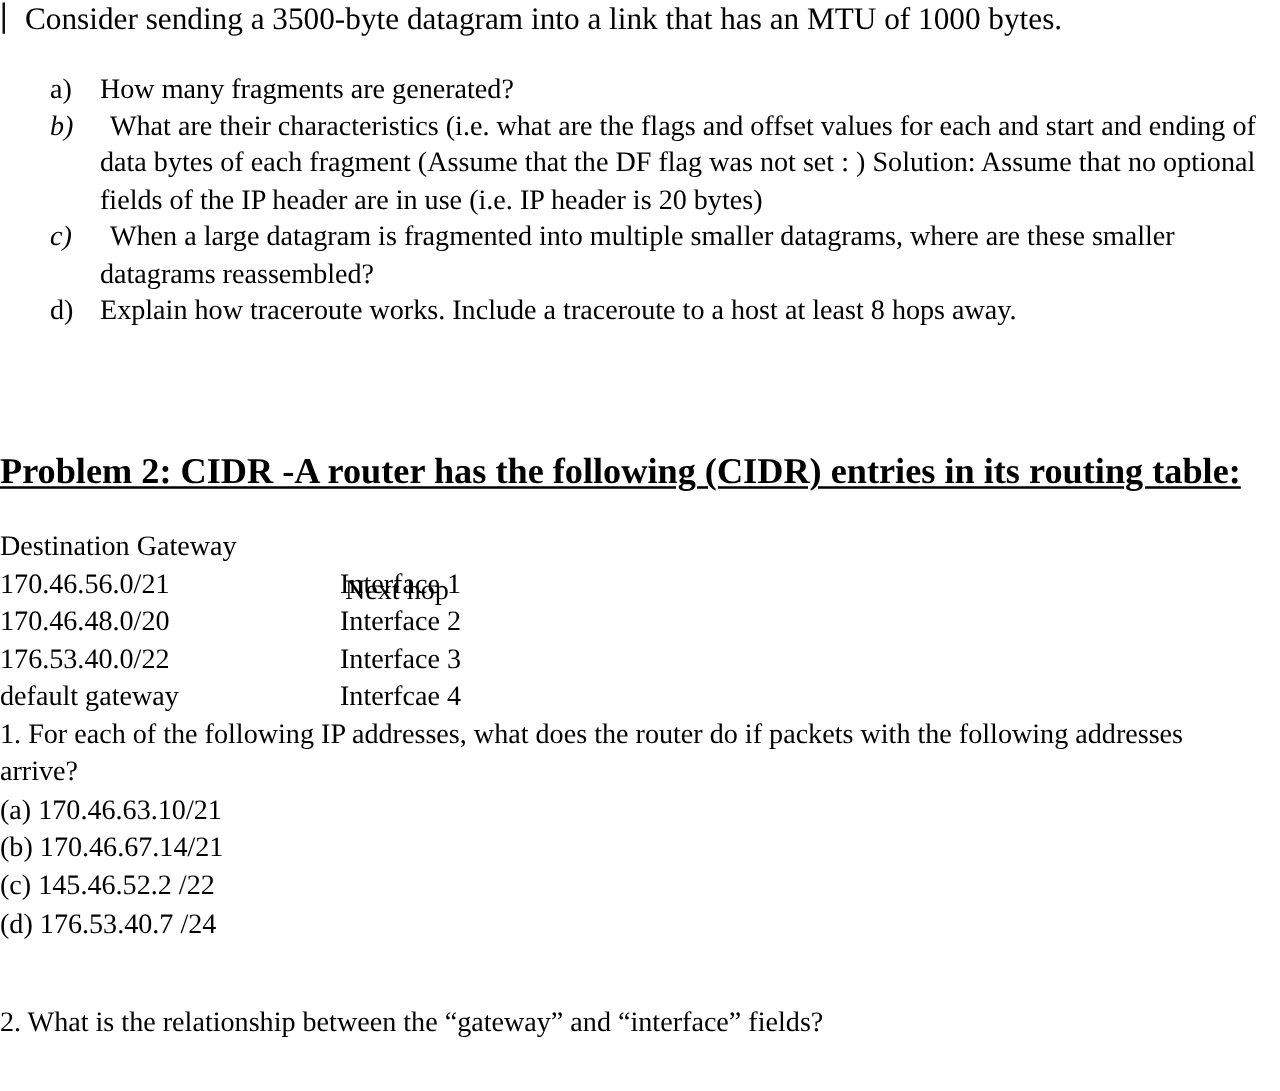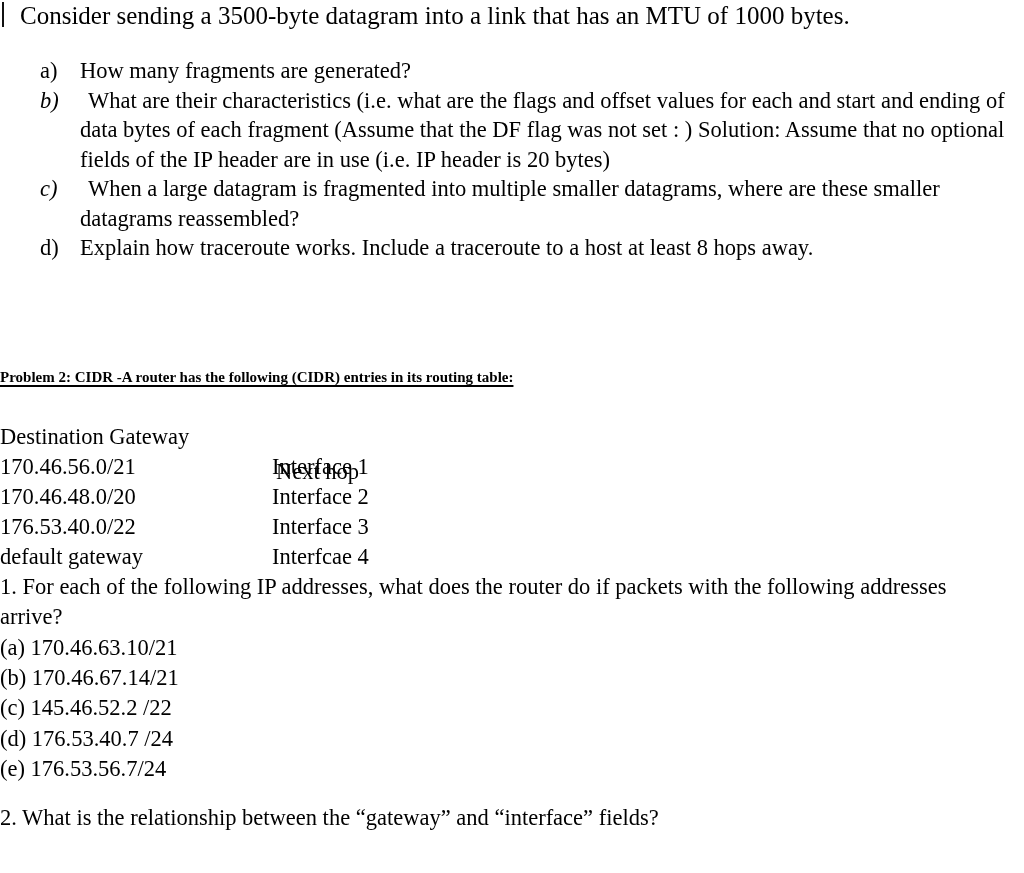--- a/index.html
+++ b/index.html
@@ -72,21 +72,21 @@
     display: block;
   }
   .qtext.indent-first {
     text-indent: 8px;
   }
 
   .heading {
     position: absolute;
     left: 0;
     top: 362px;
-    font-size: 15px;
+    font-size: 29px;
     line-height: 30px;
     font-weight: bold;
     text-decoration: underline;
     text-decoration-thickness: 2px;
     text-underline-offset: 3px;
     white-space: nowrap;
   }
 
   .table {
     position: absolute;
@@ -206,18 +206,17 @@
     </div>
   </div>
 
   <div class="q1">1. For each of the following IP addresses, what does the router do if packets with the following addresses arrive?</div>
 
   <div class="addrlist">
     <div class="addr">(a) 170.46.63.10/21</div>
     <div class="addr">(b) 170.46.67.14/21</div>
     <div class="addr">(c) 145.46.52.2 /22</div>
     <div class="addr">(d) 176.53.40.7 /24</div>
-    <div class="addr">(e) 176.53.56.7/24</div>
   </div>
 
   <div class="q2">2. What is the relationship between the “gateway” and “interface” fields?</div>
 
 </div>
 
 </body></html>

